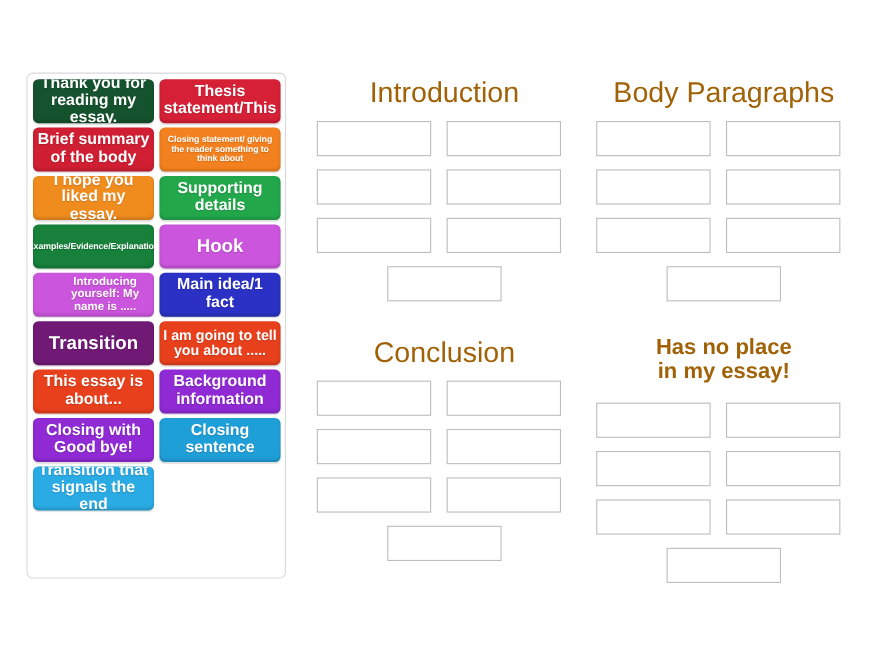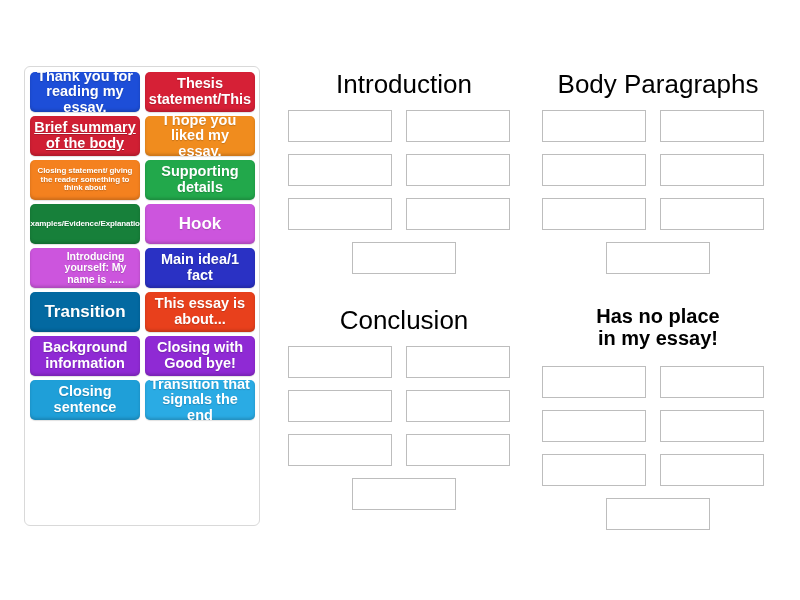--- a/index.html
+++ b/index.html
@@ -66,21 +66,21 @@
   }
   #group-0 { left: 288px; top: 70px; }
   #group-1 { left: 542px; top: 70px; }
   #group-2 { left: 288px; top: 306px; }
   #group-3 { left: 542px; top: 306px; }
 
   .group-title {
     text-align: center;
     font-size: 26px;
     font-weight: 400;
-    color: #000000;
+    color: #a16207;
     line-height: 1.08;
     margin: 0 0 12px 0;
     white-space: pre-line;
   }
   .group-title.small {
     font-size: 20px;
     margin-bottom: 17px;
     font-weight: bold;
   }
   .slot-grid {
@@ -100,31 +100,32 @@
     display: flex;
     justify-content: center;
     margin-top: 12px;
   }
 </style>
 </head>
 <body>
 
 <div id="tile-tray">
   <div id="tile-grid">
-      <div class="tile fs-lg" style="background: #1d4ed8;">Thank you for reading my essay.</div>
+      <div class="tile fs-lg" style="background: #14532d;">Thank you for reading my essay.</div>
       <div class="tile fs-lg" style="background: rgb(214, 32, 54);">Thesis statement/This</div>
-      <div class="tile fs-lg" style="background: rgb(208, 31, 51); text-decoration: underline;">Brief summary of the body</div>
+      <div class="tile fs-lg" style="background: rgb(208, 31, 51);">Brief summary of the body</div>
+      <div class="tile fs-xs" style="background: rgb(244, 129, 31);">Closing statement/ giving the reader something to think about</div>
       <div class="tile fs-lg" style="background: rgb(240, 140, 30);">I hope you liked my essay.</div>
-      <div class="tile fs-xs" style="background: rgb(244, 129, 31);">Closing statement/ giving the reader something to think about</div>
       <div class="tile fs-lg" style="background: rgb(34, 168, 75);">Supporting details</div>
       <div class="tile fs-xs" style="background: rgb(23, 128, 58);">Examples/Evidence/Explanation</div>
       <div class="tile fs-xl" style="background: rgb(204, 85, 221);">Hook</div>
       <div class="tile fs-sm" style="background: rgb(204, 85, 221); padding-left: 24px;">Introducing yourself: My name is .....</div>
       <div class="tile fs-lg" style="background: rgb(42, 49, 196);">Main idea/1 fact</div>
-      <div class="tile fs-xl" style="background: #0369a1; text-align: center;">Transition</div>
+      <div class="tile fs-xl" style="background: #701a75; text-align: center;">Transition</div>
+      <div class="tile fs-md" style="background: rgb(232, 64, 28);">I am going to tell you about .....</div>
       <div class="tile fs-lg" style="background: rgb(232, 64, 28);">This essay is about...</div>
       <div class="tile fs-lg" style="background: rgb(143, 42, 212);">Background information</div>
       <div class="tile fs-lg" style="background: rgb(143, 42, 212);">Closing with Good bye!</div>
       <div class="tile fs-lg" style="background: rgb(31, 159, 216);">Closing sentence</div>
       <div class="tile fs-lg" style="background: rgb(42, 171, 228);">Transition that signals the end</div>
     </div>
 </div>
 
 <div class="group" id="group-0">
   <div class="group-title">Introduction</div>

